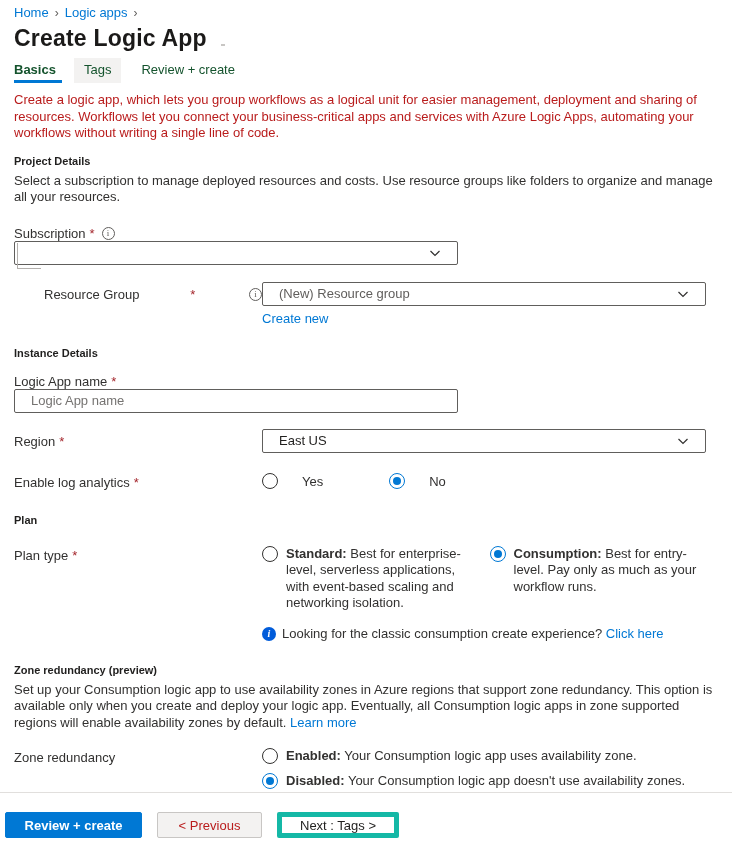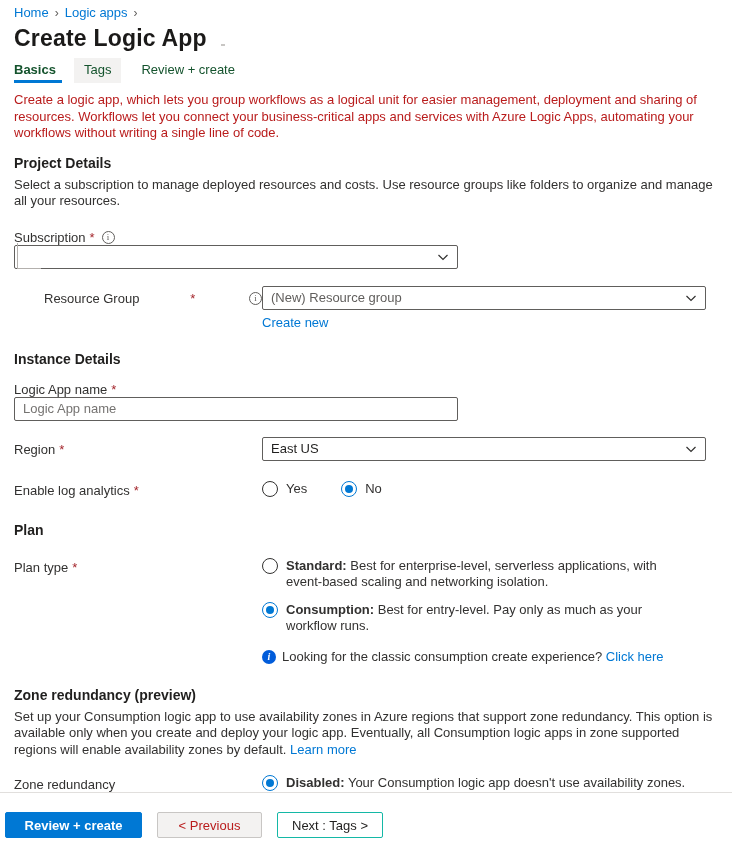--- a/index.html
+++ b/index.html
@@ -20,73 +20,73 @@
   
   .tabs { display:flex; margin-top:6px; align-items:stretch; }
   .tab { padding:4px 10px 6px 10px; position:relative; cursor:pointer; color:#14532d; }
   .tab.first { padding-left:0; margin-right:8px; }
   .tab.active { font-weight:bold; }
   .tab.active::after { content:""; position:absolute; left:0; right:4px; bottom:0; height:3px; background:#0078d4; }
   .tab.hovered { background:#f3f2f1; margin-right:10px; }
 
   .intro { margin-top:9px; max-width:708px; line-height:16.5px; color:#b91c1c; }
 
-  .section-heading { font-weight:bold; font-size:14px; color:#201f1e; }
+  .section-heading { font-weight:bold; font-size:11px; color:#201f1e; }
   .section-desc { margin-top:6px; max-width:708px; line-height:16.5px; }
 
   a.inline-link { color:#0078d4; text-decoration:none; cursor:pointer; }
 
   
   .field-row { display:flex; align-items:flex-start; }
   .field-label { width:248px; padding-top:5px; display:flex; align-items:center; flex-shrink:0; }
   .field-label.indented { padding-left:30px;justify-content:space-between; }
   .req { color:#a4262c; margin-left:4px; }
   .info-icon { width:13px; height:13px; border:1px solid #605e5c; border-radius:50%; color:#605e5c;
     font-size:9px; line-height:11px; text-align:center; margin-left:7px; display:inline-block;
     font-family:"Liberation Serif",serif; cursor:default; }
   .field-control { width:444px; }
 
   .select, .text-input { width:444px; height:24px; border:1px solid #605e5c; border-radius:2px;
-    background:#fff; display:flex; align-items:center; padding:0 8px; cursor:pointer; }
+    background:#fff; display:flex; align-items:center; padding:0 16px; cursor:pointer; }
   .select .value { flex:1; color:#201f1e; }
   .select .value.placeholder { color:#605e5c; }
   .chev { width:12px; height:12px; flex-shrink:0; }
   input.text-input { cursor:text; font-size:13px; color:#201f1e; font-family:inherit; }
   input.text-input::placeholder { color:#757371; }
 
   .create-new { display:inline-block; margin-top:5px; }
 
   .connector { position:absolute; left:17px; top:243px; width:24px; height:26px;
     border-left:1px solid #b3b0ad; border-bottom:1px solid #b3b0ad; }
 
   
   .radio { width:16px; height:16px; border:1px solid #323130; border-radius:50%; background:#fff;
     flex-shrink:0; position:relative; cursor:pointer; }
   .radio.checked { border:1px solid #0078d4; }
   .radio.checked::after { content:""; position:absolute; left:3px; top:3px; width:8px; height:8px;
     border-radius:50%; background:#0078d4; }
-  .radio-inline { display:flex; align-items:center; gap:8px; padding-top:3px; }
+  .radio-inline { display:flex; align-items:flex-end; gap:24px; padding-top:3px; }
   .radio-inline .spacer { width:18px; }
   .radio-option { display:flex; gap:8px; cursor:pointer; }
   .radio-option .opt-text { max-width:400px; line-height:16.5px; }
   .opt-bold { font-weight:bold; }
 
   .info-message { display:flex; align-items:flex-start; gap:6px; margin-left:248px; }
   .info-filled-icon { width:14px; height:14px; border-radius:50%; background:#015cda; color:#fff;
     font-size:10px; line-height:14px; text-align:center; font-family:"Liberation Serif",serif;
     font-style:italic; font-weight:bold; flex-shrink:0; margin-top:1px; }
 
   
   .footer { position:absolute; left:0; right:0; bottom:0; height:58px; border-top:1px solid #e1dfdd;
     background:#fff; padding:19px 0 0 5px; display:flex; gap:15px; }
   .btn { height:26px; font-size:13px; border-radius:2px; display:inline-flex; align-items:center;
     justify-content:center; cursor:pointer; font-family:inherit; }
   .btn-primary { background:#0078d4; border:1px solid #0078d4; color:#fff; font-weight:bold; width:137px; }
   .btn-disabled { background:#f3f2f1; border:1px solid #c8c6c4; color:#b91c1c; width:105px; cursor:default; }
-  .btn-secondary { background:#fff; border:1px solid #14b8a6; color:#201f1e; width:106px; }
+  .btn-secondary { background:#fff; border:5px solid #14b8a6; color:#201f1e; width:122px; }
 
   .mt-sub { margin-top:15px;flex-direction:column; }
   .mt-rg { margin-top:17px; }
 </style>
 </head>
 <body>
 
 <div class="content">
 
   <div class="breadcrumb">
@@ -185,21 +185,21 @@
     </div>
   </div>
 
   <div class="section-heading" style="margin-top:24px;">Plan</div>
 
   <div class="field-row" style="margin-top:17px;">
     <div class="field-label">
       <span>Plan type</span>
       <span class="req">*</span>
     </div>
-    <div class="field-control" style="display:flex; flex-direction:column; gap:11px; padding-top:3px;">
+    <div class="field-control" style="display:flex; gap:11px; padding-top:3px;">
       <div class="radio-option">
         <span class="radio"></span>
         <span class="opt-text">
           <span class="opt-bold">Standard:</span>
           <span>Best for enterprise-level, serverless applications, with event-based scaling and networking isolation.</span>
         </span>
       </div>
       <div class="radio-option">
         <span class="radio checked"></span>
         <span class="opt-text">
@@ -223,31 +223,31 @@
     <span>Set up your Consumption logic app to use availability zones in Azure regions that support zone redundancy. This option is available only when you create and deploy your logic app. Eventually, all Consumption logic apps in zone supported regions will enable availability zones by default.</span>
     <a class="inline-link">Learn more</a>
   </div>
 
   <div class="field-row" style="margin-top:14px;">
     <div class="field-label">
       <span>Zone redundancy</span>
     </div>
     <div class="field-control" style="display:flex; flex-direction:column; gap:8px; padding-top:3px;">
       <div class="radio-option">
+        <span class="radio"></span>
+        <span class="opt-text" style="max-width:430px;">
+          <span class="opt-bold">Enabled:</span>
+          <span>Your Consumption logic app uses availability zone.</span>
+        </span>
+      </div>
+      <div class="radio-option">
         <span class="radio checked"></span>
         <span class="opt-text" style="max-width:430px;">
           <span class="opt-bold">Disabled:</span>
           <span>Your Consumption logic app doesn't use availability zones.</span>
-        </span>
-      </div>
-      <div class="radio-option">
-        <span class="radio"></span>
-        <span class="opt-text" style="max-width:430px;">
-          <span class="opt-bold">Enabled:</span>
-          <span>Your Consumption logic app uses availability zone.</span>
         </span>
       </div>
     </div>
   </div>
 
 </div>
 
 <div class="footer">
   <button class="btn btn-primary">Review + create</button>
   <button class="btn btn-disabled">&lt; Previous</button>

